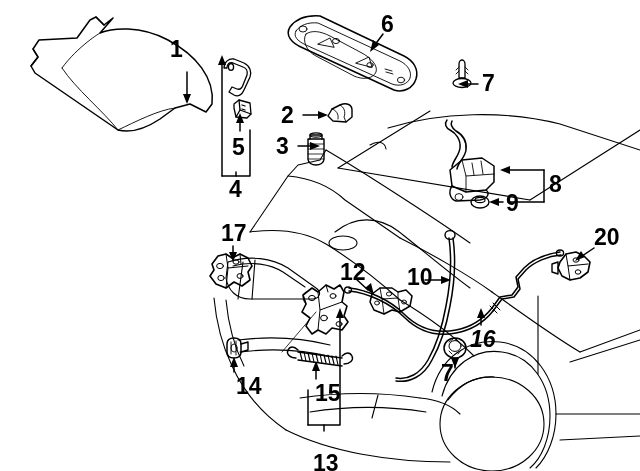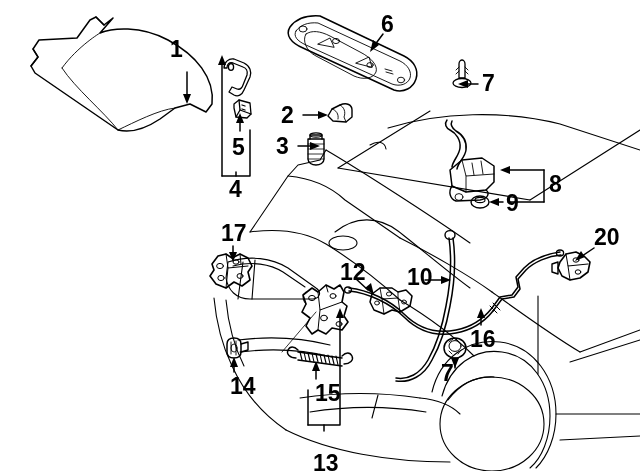--- a/index.html
+++ b/index.html
@@ -379,19 +379,19 @@
   <div class="callout-label" style="left:229px; top:178px;">4</div>
   <div class="callout-label" style="left:232px; top:136px;">5</div>
   <div class="callout-label" style="left:381px; top:13px;">6</div>
   <div class="callout-label" style="left:482px; top:72px;">7</div>
   <div class="callout-label" style="left:549px; top:173px;">8</div>
   <div class="callout-label" style="left:506px; top:192px;">9</div>
   <div class="callout-label" style="left:392px; top:266px;margin-left:15px;">10</div>
   <div class="callout-label" style="left:441px; top:362px;">7</div>
   <div class="callout-label" style="left:340px; top:261px;">12</div>
   <div class="callout-label" style="left:313px; top:452px;">13</div>
-  <div class="callout-label" style="left:230px; top:375px;">14</div>
+  <div class="callout-label" style="left:236px; top:375px;">14</div>
   <div class="callout-label" style="left:315px; top:382px;">15</div>
-  <div class="callout-label" style="left:470px; top:328px;">16</div>
+  <div class="callout-label" style="left:470px; top:328px;font-style:italic;">16</div>
   <div class="callout-label" style="left:221px; top:222px;">17</div>
   <div class="callout-label" style="left:594px; top:226px;">20</div>
 
 </div>
 
 </body></html>

